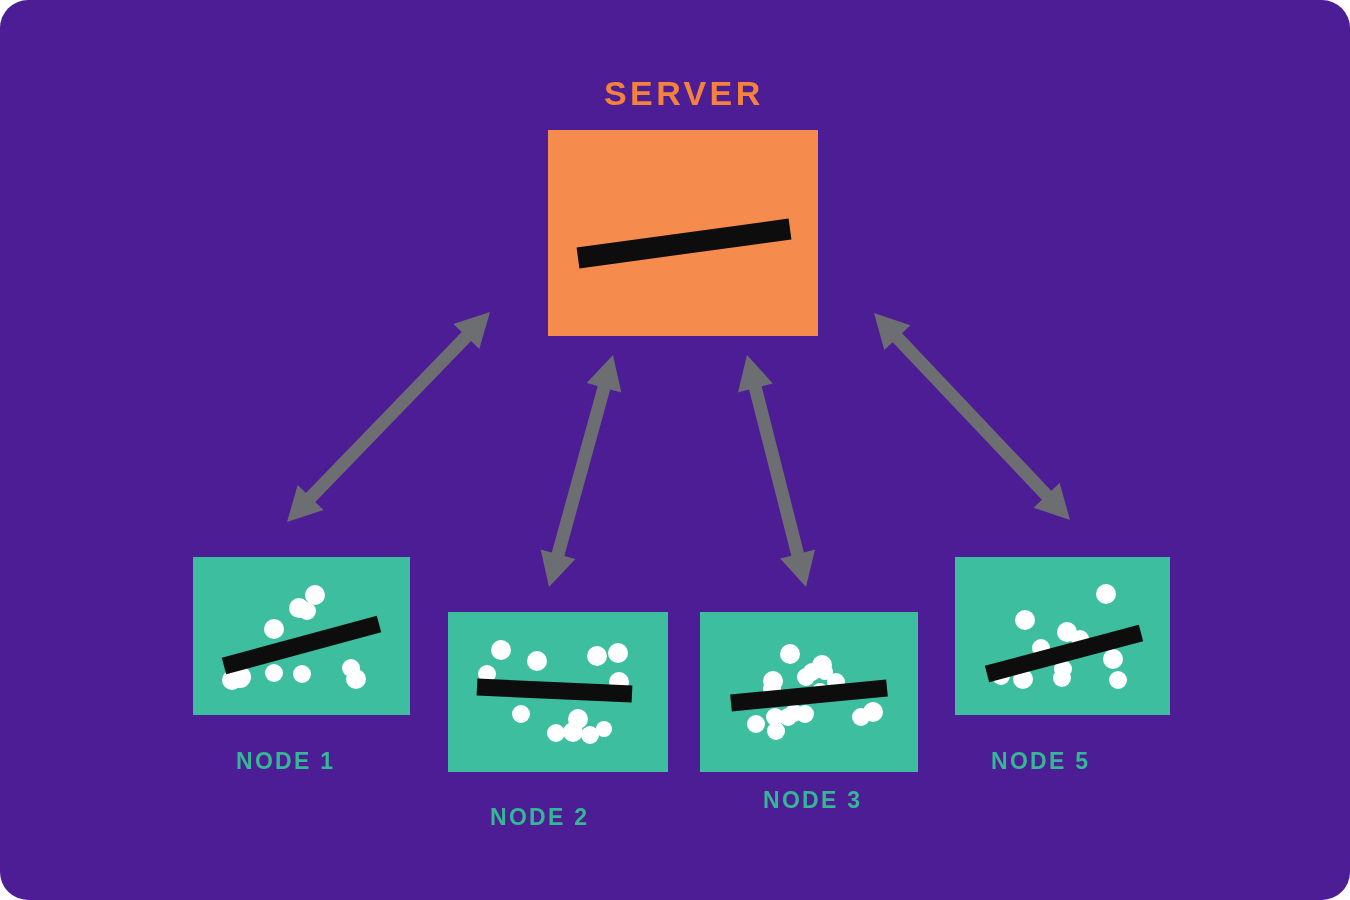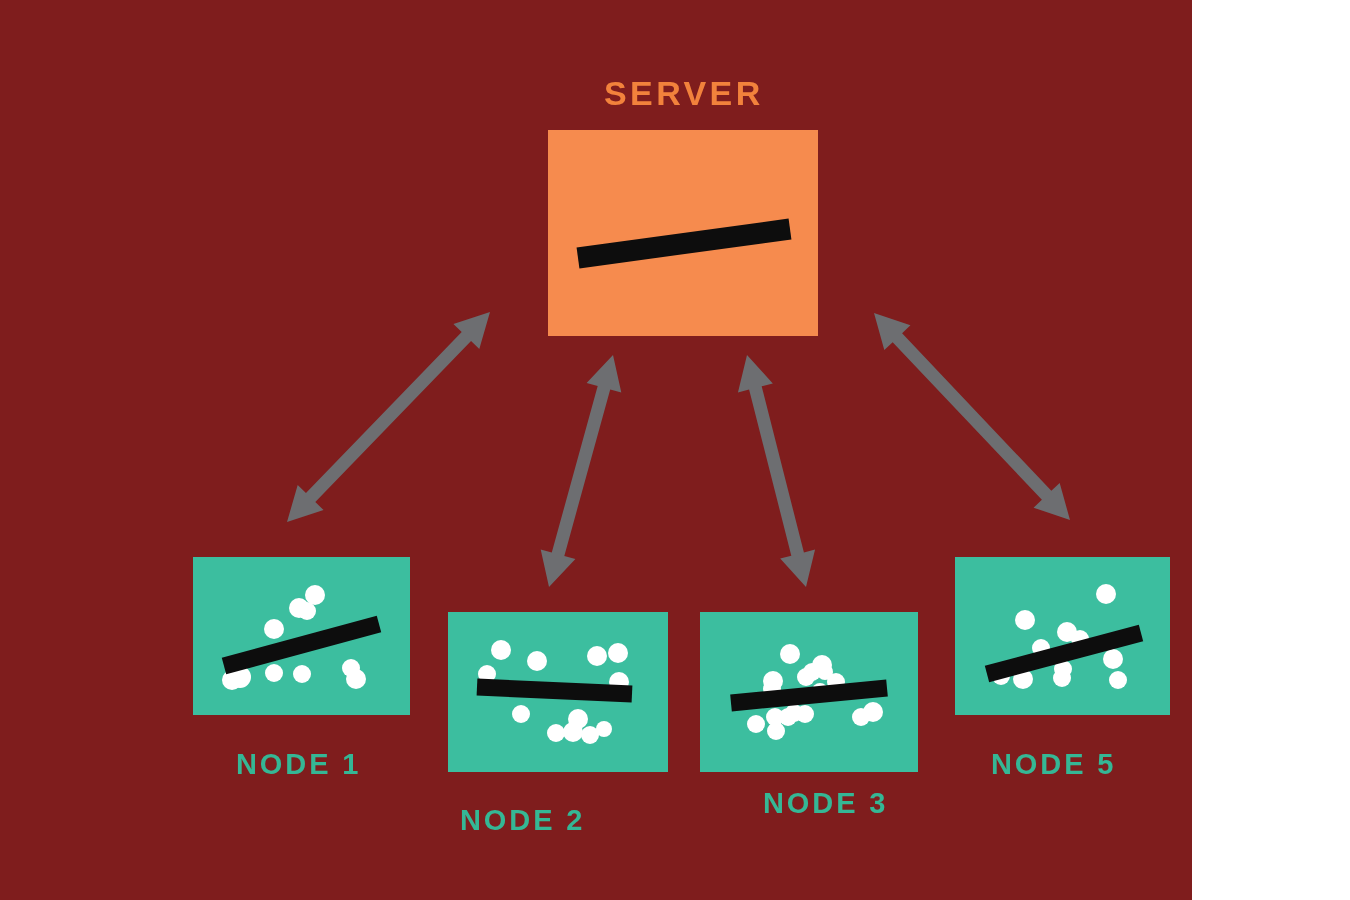--- a/index.html
+++ b/index.html
@@ -6,24 +6,25 @@
   html, body {
     margin: 0;
     padding: 0;
     background: #ffffff;
   }
   body {
     font-family: "Liberation Sans", sans-serif;
   }
   #canvas {
     position: relative;
-    width: 1192px;
+    width: 1350px;
     height: 900px;
-    background: #7f1d1d;
+    background: #4c1d95;
     overflow: hidden;
+    border-radius: 28px;
   }
   .svg-layer {
     position: absolute;
     left: 0;
     top: 0;
     width: 1350px;
     height: 900px;
   }
   .label {
     position: absolute;
@@ -31,21 +32,21 @@
     font-weight: bold;
     letter-spacing: 0.10em;
     line-height: 1;
     user-select: none;
   }
   .server-label {
     font-size: 34px;
     color: #F2823C;
   }
   .node-label {
-    font-size: 29px;
+    font-size: 23px;
     color: #35B795;
   }
 </style>
 </head>
 <body>
 
 <div id="canvas">
 
   <svg class="svg-layer" id="arrow-layer" viewBox="0 0 1350 900">
       <path d="M 490.00 312.00 L 453.43 323.94 L 461.70 331.93 L 305.96 493.04 L 297.69 485.04 L 287.00 522.00 L 323.57 510.06 L 315.30 502.07 L 471.04 340.96 L 479.31 348.96 Z" fill="#6D6E71"></path>
@@ -121,17 +122,17 @@
         <circle cx="1062" cy="678" r="9" fill="#FFFFFF"></circle>
         <circle cx="1113" cy="659" r="10" fill="#FFFFFF"></circle>
         <circle cx="1118" cy="680" r="9" fill="#FFFFFF"></circle>
         <path d="M 989.1868126271979 682.2138815753289 L 1143.186812627198 641.2138815753289 L 1138.813187372802 624.7861184246711 L 984.8131873728021 665.7861184246711 Z" fill="#0D0D0D"></path>
       </g>
     </svg>
 
   <div class="label server-label" id="server-label" style="left: 604px; top: 76px;">SERVER</div>
 
   <div class="label node-label" id="node-label-0" style="left: 236px; top: 750px;">NODE 1</div>
-  <div class="label node-label" id="node-label-1" style="left: 460px; top: 806px; text-align: center;">NODE  2</div>
+  <div class="label node-label" id="node-label-1" style="left: 490px; top: 806px; text-align: center;">NODE  2</div>
   <div class="label node-label" id="node-label-2" style="left: 739px; top: 789px; margin-left: 24px;">NODE 3</div>
   <div class="label node-label" id="node-label-3" style="left: 991px; top: 750px;">NODE 5</div>
 
 </div>
 
 </body></html>

